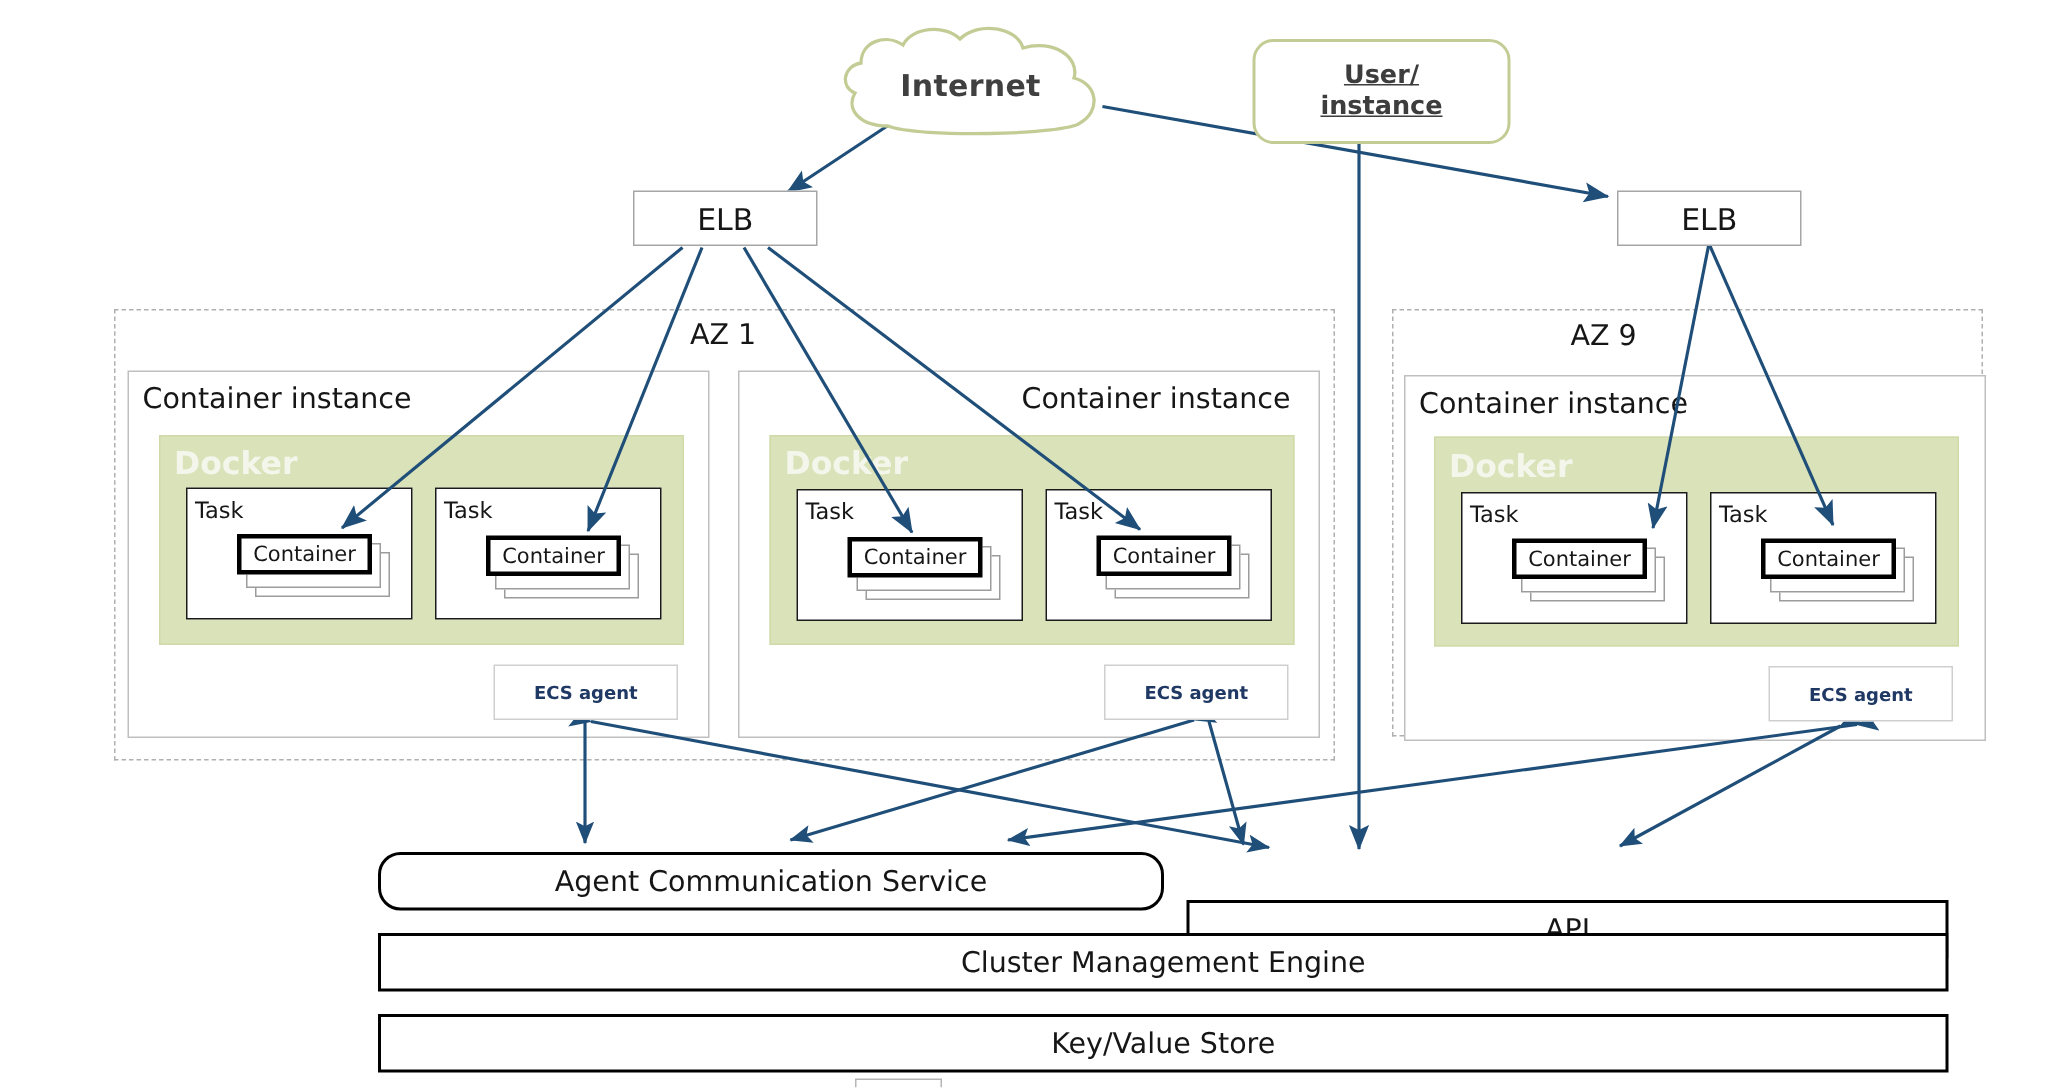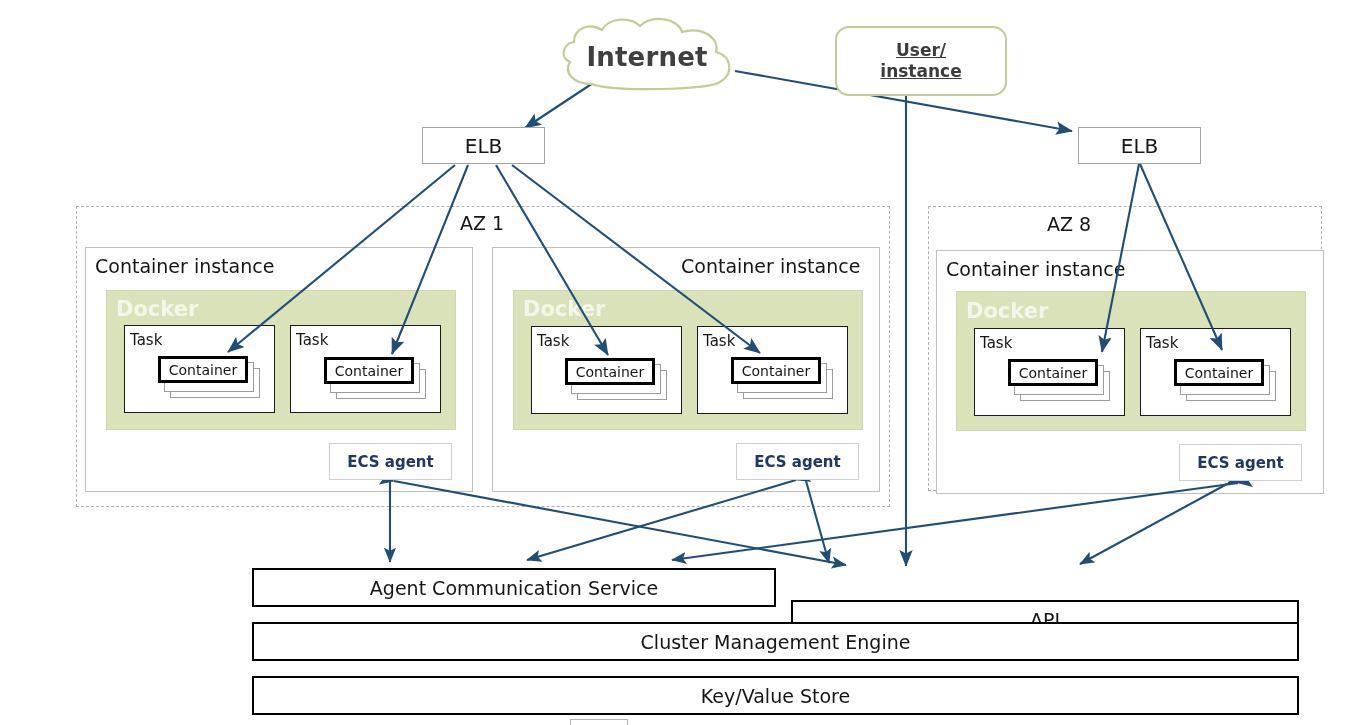--- a/index.html
+++ b/index.html
@@ -23,21 +23,21 @@
     z-index:5;
   }
   .node{position:absolute;box-sizing:border-box;}
 
   
   .cloud-wrap{z-index:7;}
   .cloud-label{
     position:absolute;
     left:0; top:0; width:100%; height:100%;
     display:flex; align-items:center; justify-content:center;
-    font-size:26px; font-weight:bold; color:#404040;
+    font-size:20px; font-weight:bold; color:#404040;
     letter-spacing:.2px;
   }
 
   
   .user-sched{
     border:2px solid #c3cc94;
     border-radius:14px;
     background:#ffffff;
     display:flex; align-items:center; justify-content:center;
     text-align:center;
@@ -119,21 +119,21 @@
     border:3px solid #000000;
     display:flex; align-items:center; justify-content:center;
     font-size:14px; color:#161616;
   }
 
   
   .ecs-agent{
     border:1px solid #cfcfcf;
     background:#ffffff;
     display:flex; align-items:center; justify-content:center;
-    font-size:15px; font-weight:bold; color:#1f3864;
+    font-size:12px; font-weight:bold; color:#1f3864;
     z-index:6;
   }
 
   
   .svc{
     border:2px solid #000000;
     background:#ffffff;
     display:flex; align-items:center; justify-content:center;
     font-size:19px; color:#161616;
     z-index:6;
@@ -269,21 +269,21 @@
     <div class="cbox front" style="left:0px;top:0px;width:90px;height:27px;">
       <span>Container</span>
     </div>
   </div>
 
   <div class="node ecs-agent" style="left:736px;top:443px;width:123px;height:37px;">
     <span>ECS agent</span>
   </div>
 
   <div class="node az" style="left:928px;top:206px;width:394px;height:285px;"></div>
-  <div class="az-label" style="left:1047px;top:213px;">AZ 8</div>
+  <div class="az-label" style="left:1047px;top:213px;">AZ 9</div>
 
   <div class="node cinst" style="left:936px;top:250px;width:388px;height:244px;"></div>
   <div class="cinst-label" style="left:946px;top:258px;">Container instance</div>
   <div class="node docker" style="left:956px;top:291px;width:350px;height:140px;"></div>
   <div class="docker-label" style="left:966px;top:299px;">Docker</div>
 
   <div class="node task" style="left:974px;top:328px;width:151px;height:88px;"></div>
   <div class="task-label" style="left:980px;top:334px;">Task</div>
   <div class="cstack" style="left:1008px;top:359px;width:106px;height:50px;">
     <div class="cbox back" style="left:12px;top:12px;width:90px;height:30px;"></div>
@@ -300,21 +300,21 @@
     <div class="cbox back" style="left:6px;top:6px;width:90px;height:30px;"></div>
     <div class="cbox front" style="left:0px;top:0px;width:90px;height:27px;">
       <span>Container</span>
     </div>
   </div>
 
   <div class="node ecs-agent" style="left:1179px;top:444px;width:123px;height:37px;">
     <span>ECS agent</span>
   </div>
 
-  <div class="node svc" style="left:252px;top:568px;width:524px;height:39px;">
+  <div class="node svc" style="left:252px;top:568px;width:524px;height:39px;border-radius:15px;">
     <span>Agent Communication Service</span>
   </div>
 
   <div class="node svc" style="left:791px;top:568px;width:508px;height:39px;margin-top:32px;">
     <span>API</span>
   </div>
 
   <div class="node svc" style="left:252px;top:622px;width:1047px;height:39px;">
     <span>Cluster Management Engine</span>
   </div>

